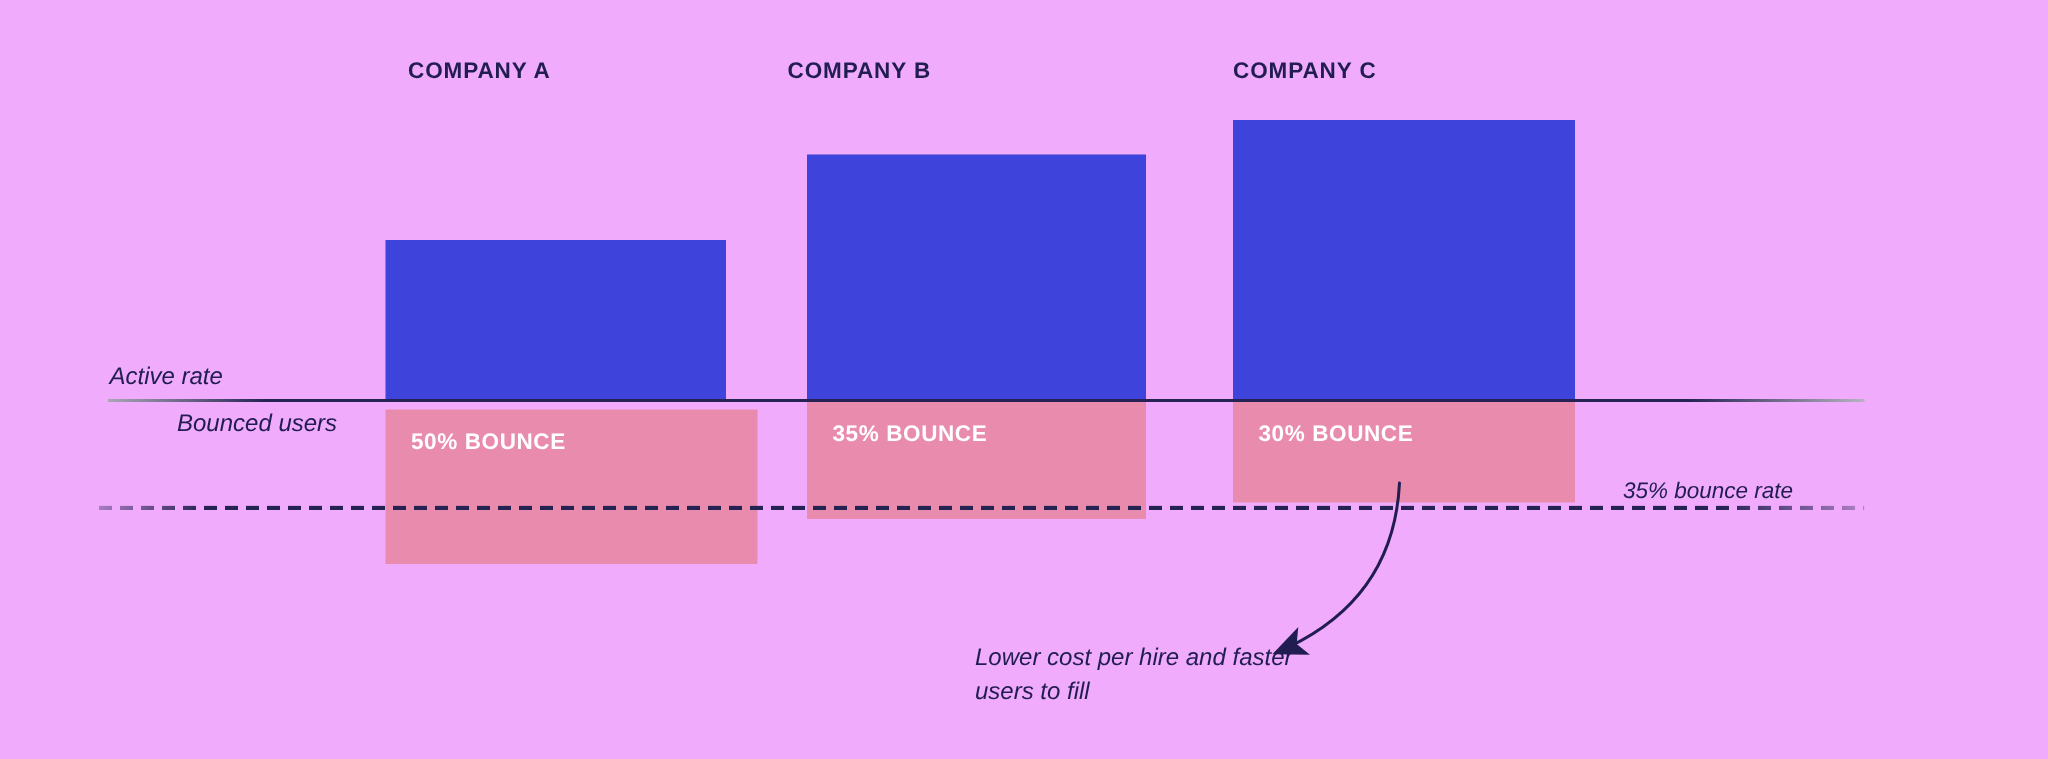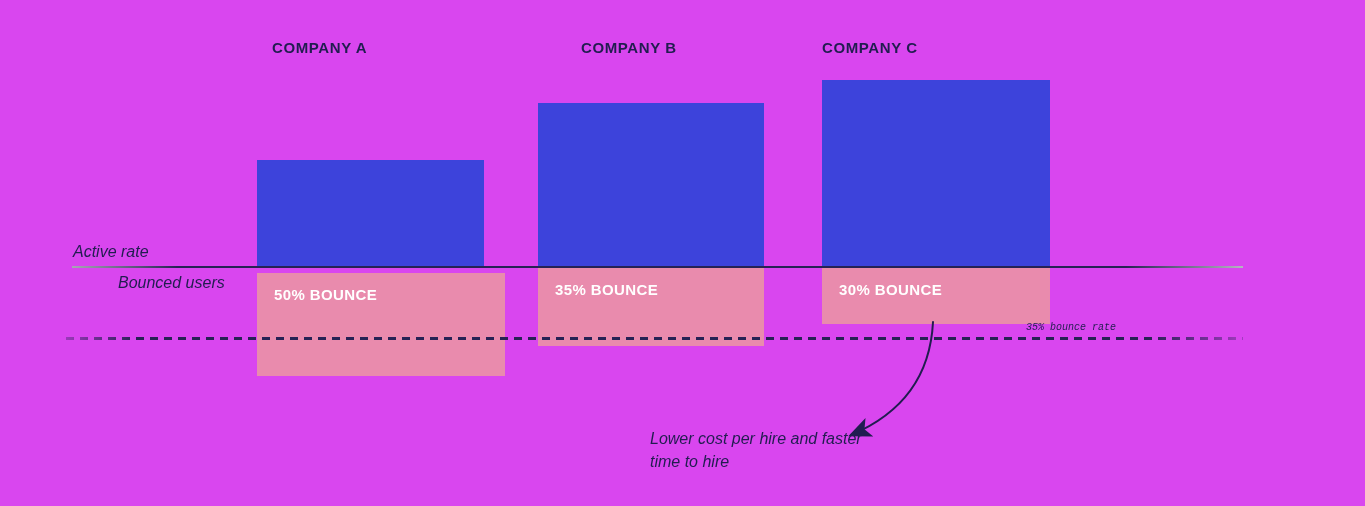--- a/index.html
+++ b/index.html
@@ -9,39 +9,39 @@
     --white_text: #ffffff;
   }
   * { margin: 0; padding: 0; box-sizing: border-box; }
   html, body { background: #ffffff; }
   body { font-family: "Liberation Sans", sans-serif; }
 
   .canvas {
     position: relative;
     width: 1365px;
     height: 506px;
-    background: #d946ef;
+    background: #f0abfc;
     overflow: hidden;
   }
 
   .bar { position: absolute; z-index: 1; }
   .bar.blue { background: var(--blue); }
   .bar.pink { background: var(--pink); }
 
   
   .co-a .bar.blue { left: 257px; top: 160px; width: 227px; height: 108px; }
   .co-a .bar.pink { left: 257px; top: 273px; width: 248px; height: 103px; }
   .co-a .company-label { left: 272px; }
   
   .co-b .bar.blue { left: 538px; top: 103px; width: 226px; height: 165px; }
   .co-b .bar.pink { left: 538px; top: 268px; width: 226px; height: 78px; }
-  .co-b .company-label { left: 581px; }
+  .co-b .company-label { left: 525px; }
   
   .co-c .bar.blue { left: 822px; top: 80px; width: 228px; height: 188px; }
-  .co-c .bar.pink { left: 822px; top: 268px; width: 228px; height: 56px; }
+  .co-c .bar.pink { left: 822px; top: 268px; width: 228px; height: 67px; }
   .co-c .company-label { left: 822px; }
 
   .company-label {
     position: absolute;
     top: 39px;
     font-size: 15px;
     font-weight: bold;
     letter-spacing: 0.6px;
     color: var(--navy);
     z-index: 2;
@@ -88,28 +88,27 @@
     font-style: italic;
     color: var(--navy);
     z-index: 6;
     white-space: nowrap;
   }
   .axis-label.active  { top: 243px; }
   .axis-label.bounced { top: 274px; margin-left: 45px; }
 
   .benchmark-label {
     position: absolute;
-    left: 1026px;
+    left: 1082px;
     top: 316px;
-    font-size: 10px;
+    font-size: 15px;
     font-style: italic;
     line-height: 23px;
     color: var(--navy);
     z-index: 6;
-    font-family: Liberation Mono, monospace;
   }
   .benchmark-label span, .annotation span { display: block; white-space: nowrap; }
 
   .annotation {
     position: absolute;
     left: 618px;
     top: 427px;
     font-size: 16px;
     font-style: italic;
     line-height: 23px;
@@ -170,21 +169,21 @@
 
   <div class="axis-label active">Active rate</div>
   <div class="axis-label bounced">Bounced users</div>
 
   <div class="benchmark-label">
     <span>35% bounce rate</span>
   </div>
 
   <div class="annotation">
     <span>Lower cost per hire and faster</span>
-    <span>time to hire</span>
+    <span>users to fill</span>
   </div>
 
   <svg class="arrow-svg" viewBox="0 0 110 135" xmlns="http://www.w3.org/2000/svg">
     <defs>
       <marker id="arrowhead" markerUnits="strokeWidth" markerWidth="13" markerHeight="11" refX="10.5" refY="5.5" orient="auto">
         <path class="head" d="M0.5,0.5 L12,5.5 L0.5,10.5 L3.2,5.5 Z" fill="#211d50"></path>
       </marker>
     </defs>
     <path class="curve" d="M 98 8 Q 94 88 16 121" marker-end="url(#arrowhead)"></path>
   </svg>

